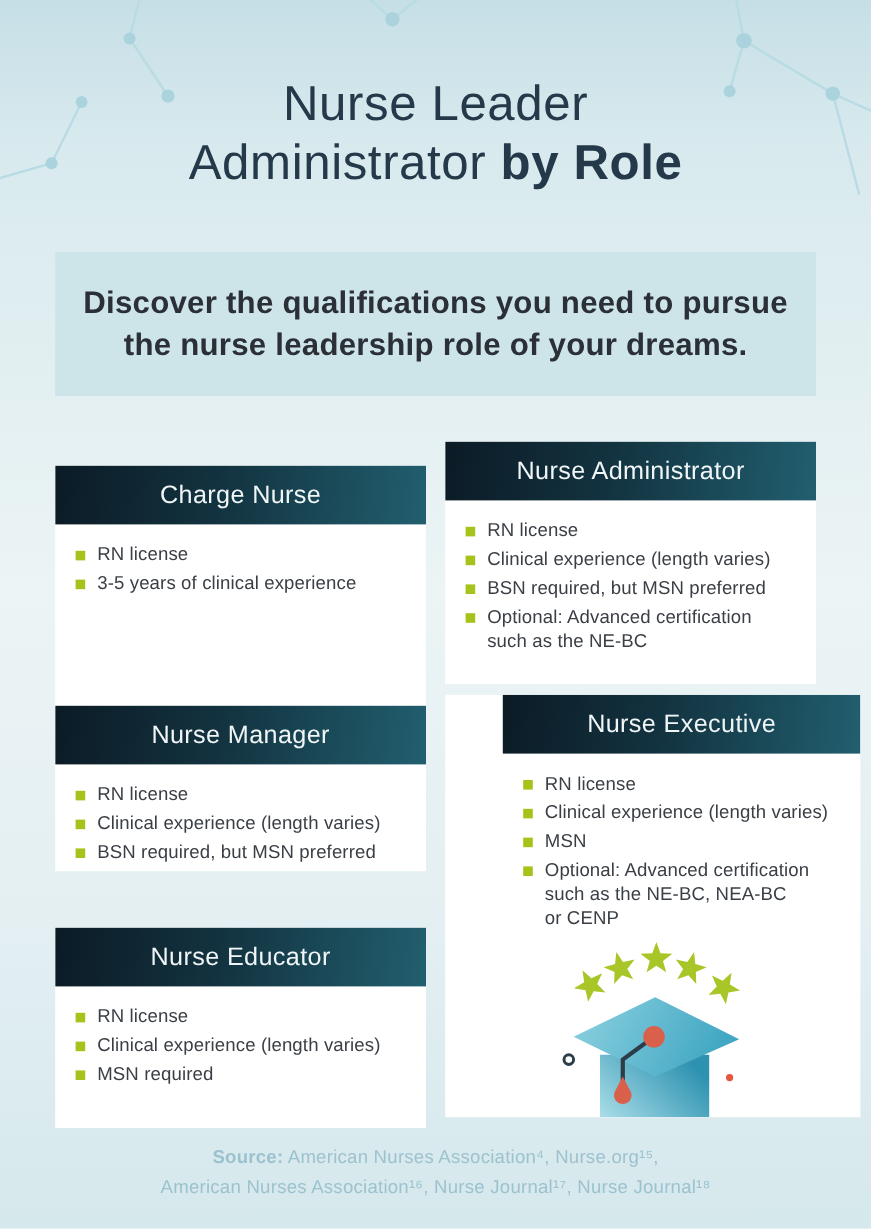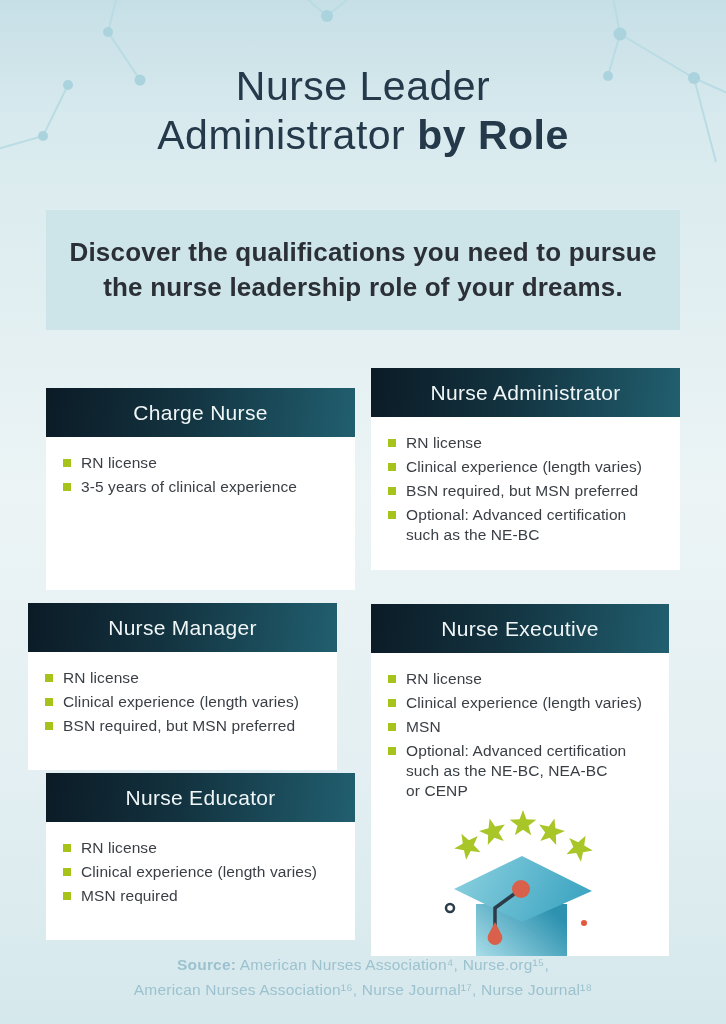--- a/index.html
+++ b/index.html
@@ -33,22 +33,22 @@
   .qual-list { list-style:none; margin:0; padding:0; }
   .qual-item {
     display:flex; align-items:flex-start; margin-bottom:4px;
     color:#3a3f45; font-size:15.5px; line-height:20px; letter-spacing:0.1px;
   }
   .bullet { flex:none; width:8px; height:8px; background:#a6c31c; margin:6px 10px 0 0; }
   .qual-text { white-space:pre-line; }
 
   #card-charge    { left:46px;  top:388px; width:309px; height:202px; }
   #card-admin     { left:371px; top:368px; width:309px; height:202px; }
-  #card-manager   { left:28px;  top:588px; width:309px; height:167px;margin-top:15px; }
-  #card-executive { left:371px; top:604px; width:298px; height:352px; }
+  #card-manager   { left:46px;  top:588px; width:309px; height:138px; }
+  #card-executive { left:371px; top:579px; width:298px; height:352px;padding-left:48px; }
   #card-educator  { left:46px;  top:773px; width:309px; height:167px; }
 
   .cap-illustration { position:absolute; left:50%; transform:translateX(-50%); bottom:0; }
 
   .footer {
     position:absolute; top:952px; left:0; width:100%; text-align:center;
     color:#9cc2cf; font-size:15.5px; line-height:25px; letter-spacing:0.2px;
   }
   .footer-bold { font-weight:700; }
 </style>

